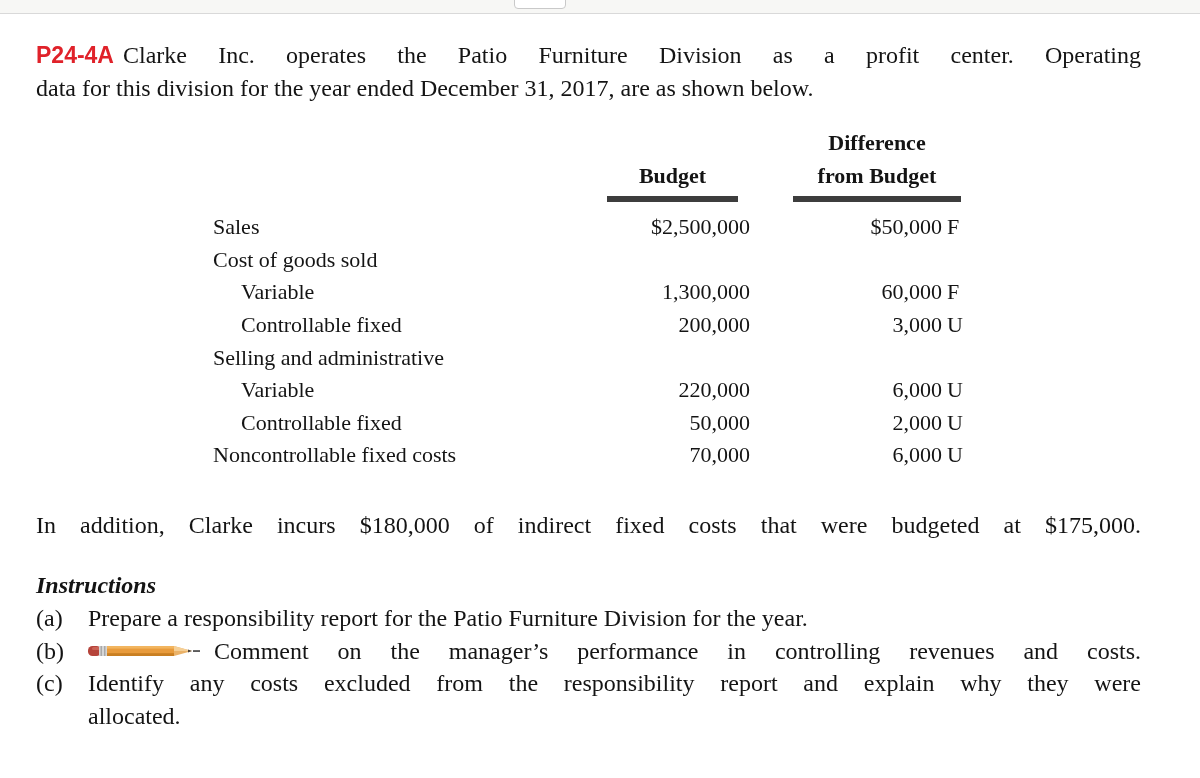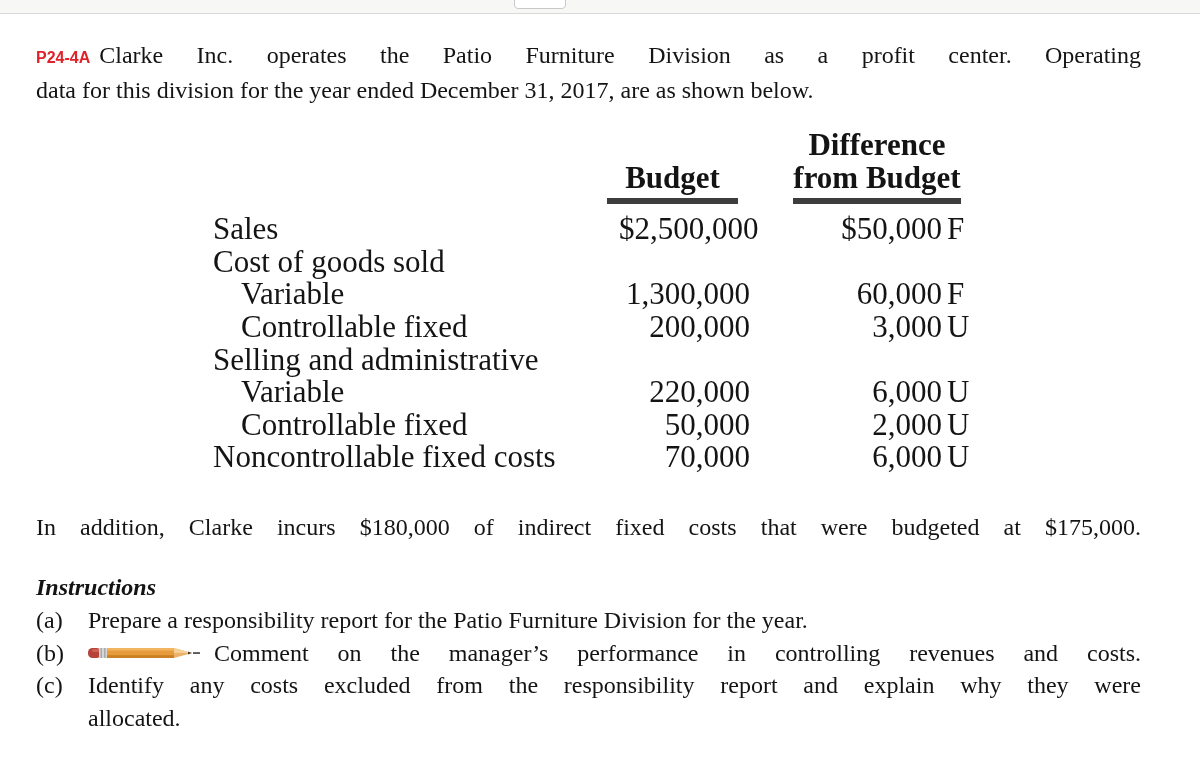--- a/index.html
+++ b/index.html
@@ -33,32 +33,32 @@
     padding-right: 59px;
     font-size: 24px;
     line-height: 33px;
   }
 
   .jline { text-align: justify; text-align-last: justify; }
 
   .problem-id {
     font-family: "Liberation Sans", sans-serif;
     font-weight: 700;
-    font-size: 16px;
+    font-size: 23px;
     margin-right: 9px;
     white-space: nowrap;
   }
 
   .intro { margin-top: 25px; }
 
   
   .op-table {
     margin-left: 177px;   
     margin-top: 22px;
-    font-size: 31px;
+    font-size: 22px;
     line-height: 32.6px;
   }
   .t-row { display: flex; height: 32.6px; gap: 12px; }
   .t-label { width: 394px; box-sizing: border-box; }
   .t-label.indent { padding-left: 28px; }
   .t-budget { width: 131px; text-align: right; box-sizing: border-box; }
   .t-diff {
     width: 168px; margin-left: 55px;
     display: flex; justify-content: flex-end;
     padding-right: 14px; box-sizing: border-box;

